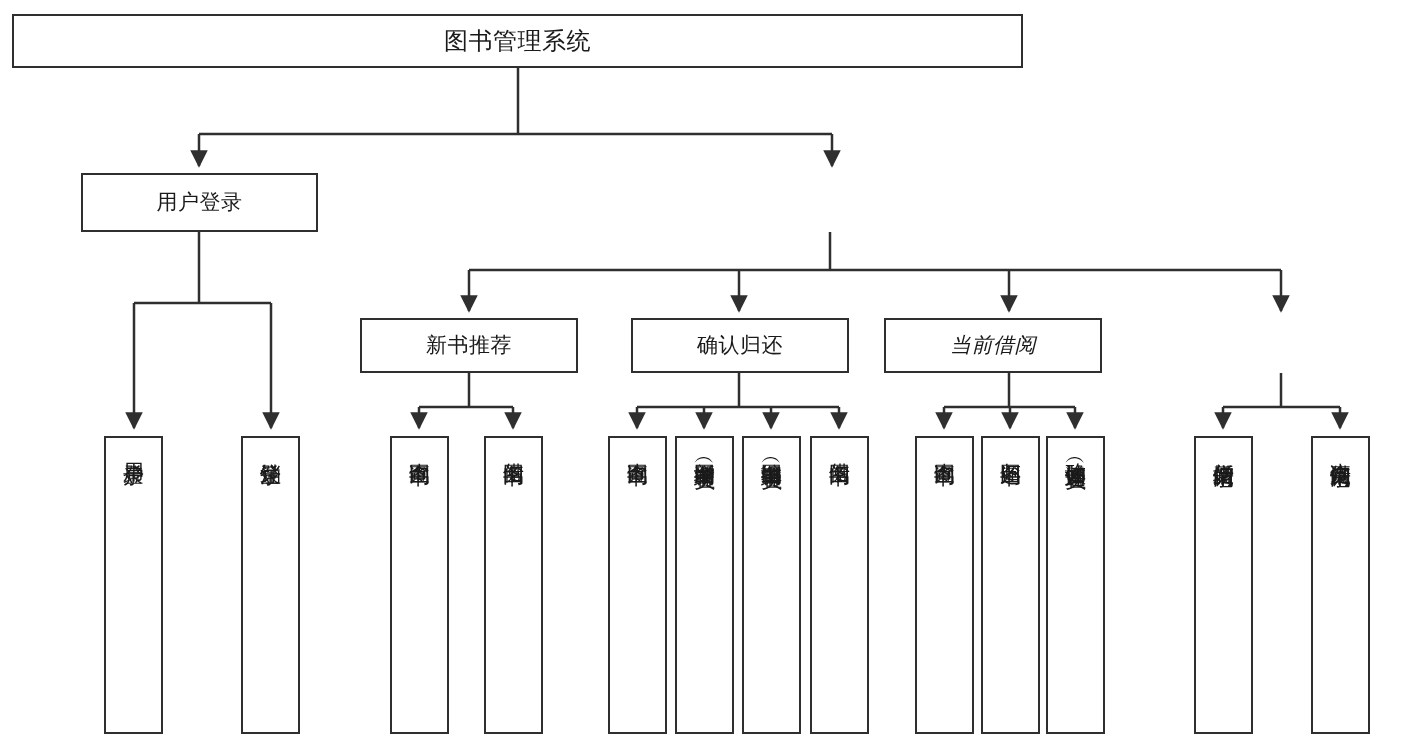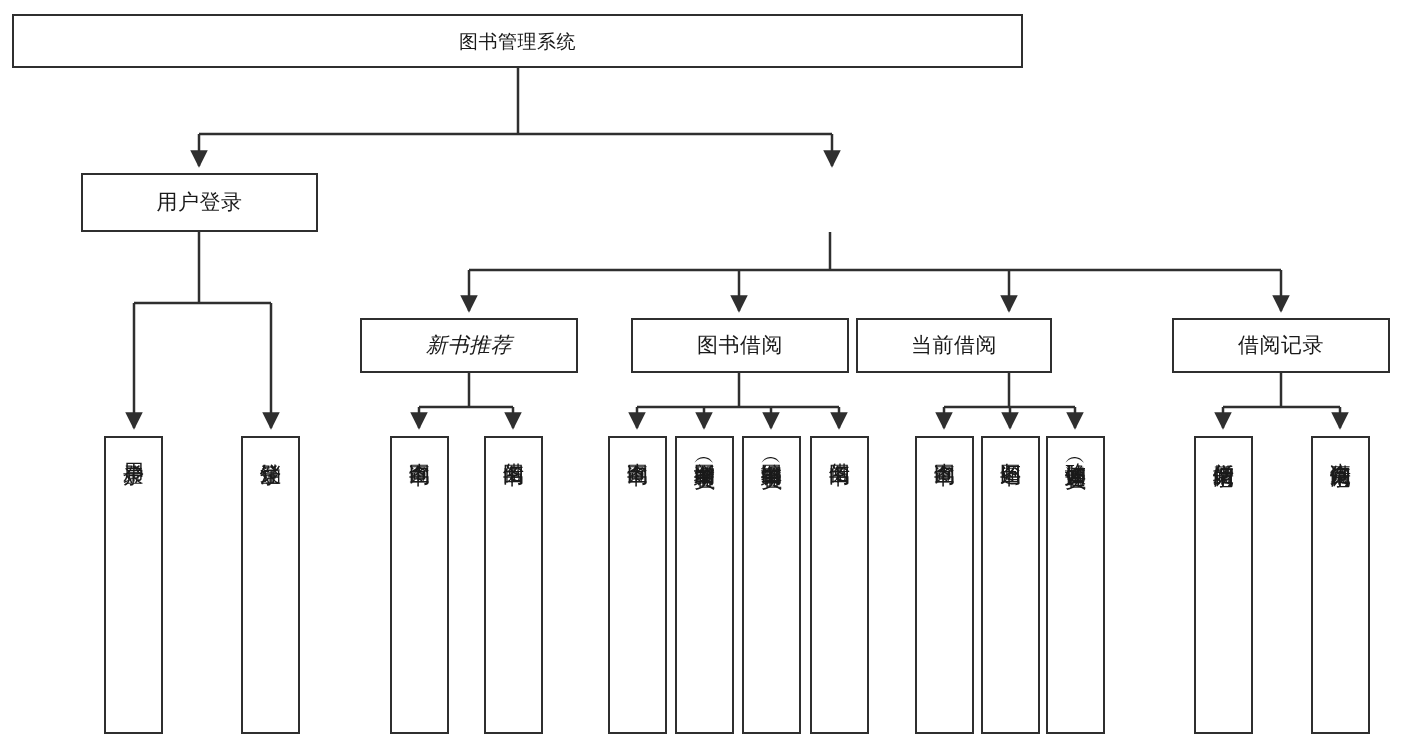--- a/index.html
+++ b/index.html
@@ -41,21 +41,21 @@
     text-align: center;
     line-height: 1.18;
   }
   
   .node.horiz .node-label {
     writing-mode: horizontal-tb;
     font-size: 21px;
     letter-spacing: 0.5px;
   }
   .node.root .node-label {
-    font-size: 19px;
+    font-size: 24px;
   }
   
   .node.vert {
     align-items: flex-start;
     justify-content: center;
     padding-top: 8px;
   }
   .node.vert .node-label {
     writing-mode: vertical-rl;
     text-orientation: upright;
@@ -130,35 +130,32 @@
 
   <div class="node horiz root" style="left:12px; top:14px; width:1011px; height:54px;">
     <span class="node-label">图书管理系统</span>
   </div>
 
   <div class="node horiz" style="left:81px; top:173px; width:237px; height:59px;">
     <span class="node-label">用户登录</span>
   </div>
 
 
-  <div class="node horiz" style="left:360px; top:318px; width:218px; height:55px;font-style:italic;">
+  <div class="node horiz" style="left:360px; top:318px; width:218px; height:55px;">
     <span class="node-label">新书推荐</span>
   </div>
 
   <div class="node horiz" style="left:631px; top:318px; width:218px; height:55px;">
-    <span class="node-label">图书借阅</span>
-  </div>
-
-  <div class="node horiz" style="left:856px; top:318px; width:196px; height:55px;">
+    <span class="node-label">确认归还</span>
+  </div>
+
+  <div class="node horiz" style="left:884px; top:318px; width:218px; height:55px;font-style:italic;">
     <span class="node-label">当前借阅</span>
   </div>
 
-  <div class="node horiz" style="left:1172px; top:318px; width:218px; height:55px;">
-    <span class="node-label">借阅记录</span>
-  </div>
 
   <div class="node vert" style="left:104px; top:436px; width:59px; height:298px;">
     <span class="node-label">用户登录</span>
   </div>
 
   <div class="node vert" style="left:241px; top:436px; width:59px; height:298px;">
     <span class="node-label">注销登录</span>
   </div>
 
   <div class="node vert" style="left:390px; top:436px; width:59px; height:298px;">

